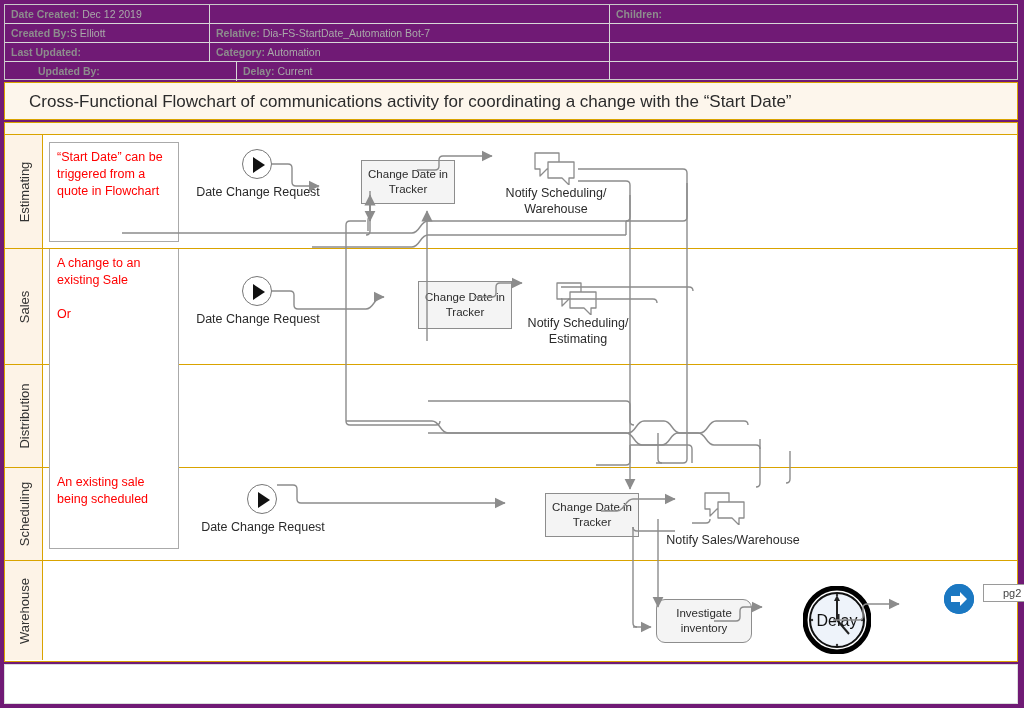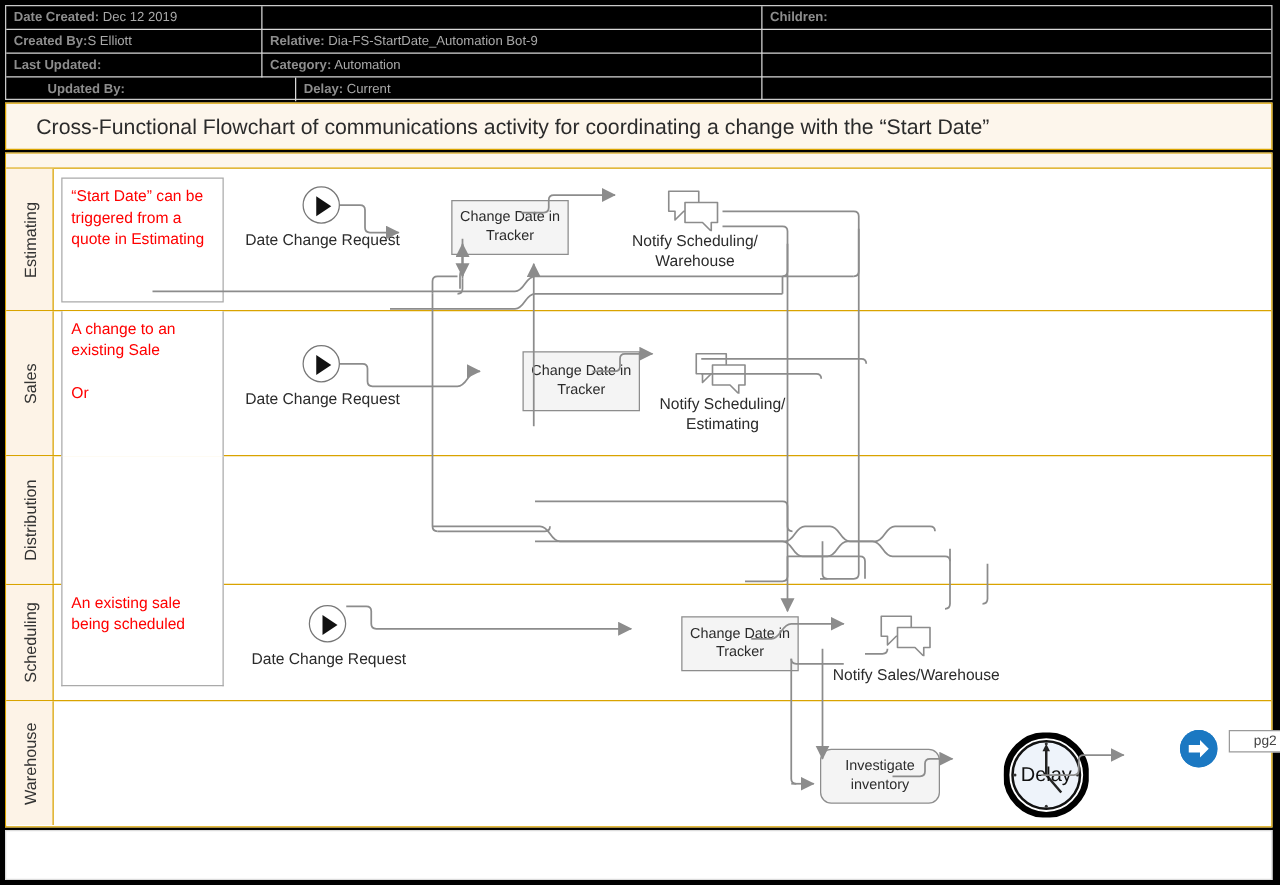--- a/index.html
+++ b/index.html
@@ -1,17 +1,17 @@
 <!DOCTYPE html>
 <html><head>
 <meta charset="utf-8">
 <style>
   html,body{margin:0;padding:0;background:#fff;}
   body{font-family:"Liberation Sans","DejaVu Sans",sans-serif;}
-  #page{position:relative;width:1024px;height:708px;overflow:hidden;background:#000000;}
+  #page{position:relative;width:1024px;height:708px;overflow:hidden;background:#701a75;}
 
   
   #meta{position:absolute;left:4px;top:4px;width:1014px;height:76px;
         border:1px solid #c9c9c9;box-sizing:border-box;}
   .mrow{position:absolute;left:0;width:100%;height:19px;box-sizing:border-box;
         border-bottom:1px solid #d8d8d8;}
   .mrow.last{border-bottom:none;margin-left:27px;}
   .mcell{position:absolute;top:0;height:19px;line-height:19px;
          font-size:10.5px;color:#9a9a9a;padding-left:6px;box-sizing:border-box;
          white-space:nowrap;overflow:hidden;}
@@ -84,21 +84,21 @@
 <body>
 
 <div id="page">
 
   <div id="meta">
     <div class="mrow" style="top:0">
       <div class="mcell b" style="left:0;width:205px"><span class="mlab">Date Created:</span><span class="mval"> Dec 12 2019</span></div>
     </div>
     <div class="mrow" style="top:19px">
       <div class="mcell b" style="left:0;width:205px"><span class="mlab">Created By:</span><span class="mval">S Elliott</span></div>
-      <div class="mcell" style="left:205px;width:399px"><span class="mlab">Relative:</span><span class="mval"> Dia-FS-StartDate_Automation Bot-9</span></div>
+      <div class="mcell" style="left:205px;width:399px"><span class="mlab">Relative:</span><span class="mval"> Dia-FS-StartDate_Automation Bot-7</span></div>
     </div>
     <div class="mrow" style="top:38px">
       <div class="mcell b" style="left:0;width:205px"><span class="mlab">Last Updated:</span><span class="mval"></span></div>
       <div class="mcell" style="left:205px;width:399px"><span class="mlab">Category:</span><span class="mval"> Automation</span></div>
     </div>
     <div class="mrow last" style="top:57px">
       <div class="mcell b" style="left:0;width:205px"><span class="mlab">Updated By:</span><span class="mval"></span></div>
       <div class="mcell" style="left:205px;width:399px"><span class="mlab">Delay:</span><span class="mval"> Current</span></div>
     </div>
     <div class="childcell">
@@ -111,21 +111,21 @@
   </div>
 
   <div id="frame">
     <div id="spacerband"></div>
 
     <div class="lane" style="top:12px;height:114px">
       <div class="lanehdr">
         <span>Estimating</span>
       </div>
       <div class="lanebody">
-        <div class="note" style="left:6px;top:7px;width:130px;height:100px">“Start Date” can be triggered from a quote in Estimating</div>
+        <div class="note" style="left:6px;top:7px;width:130px;height:100px">“Start Date” can be triggered from a quote in Flowchart</div>
         <div class="startev" style="left:199px;top:14px"></div>
         <div class="shlabel" style="left:120px;top:49px;width:190px">Date Change Request</div>
         <div class="proc" style="left:318px;top:25px;width:94px;height:44px">
           <div>
             <div>Change Date in</div>
             <div>Tracker</div>
           </div>
         </div>
 
         <div class="notify" style="left:490px;top:16px">

